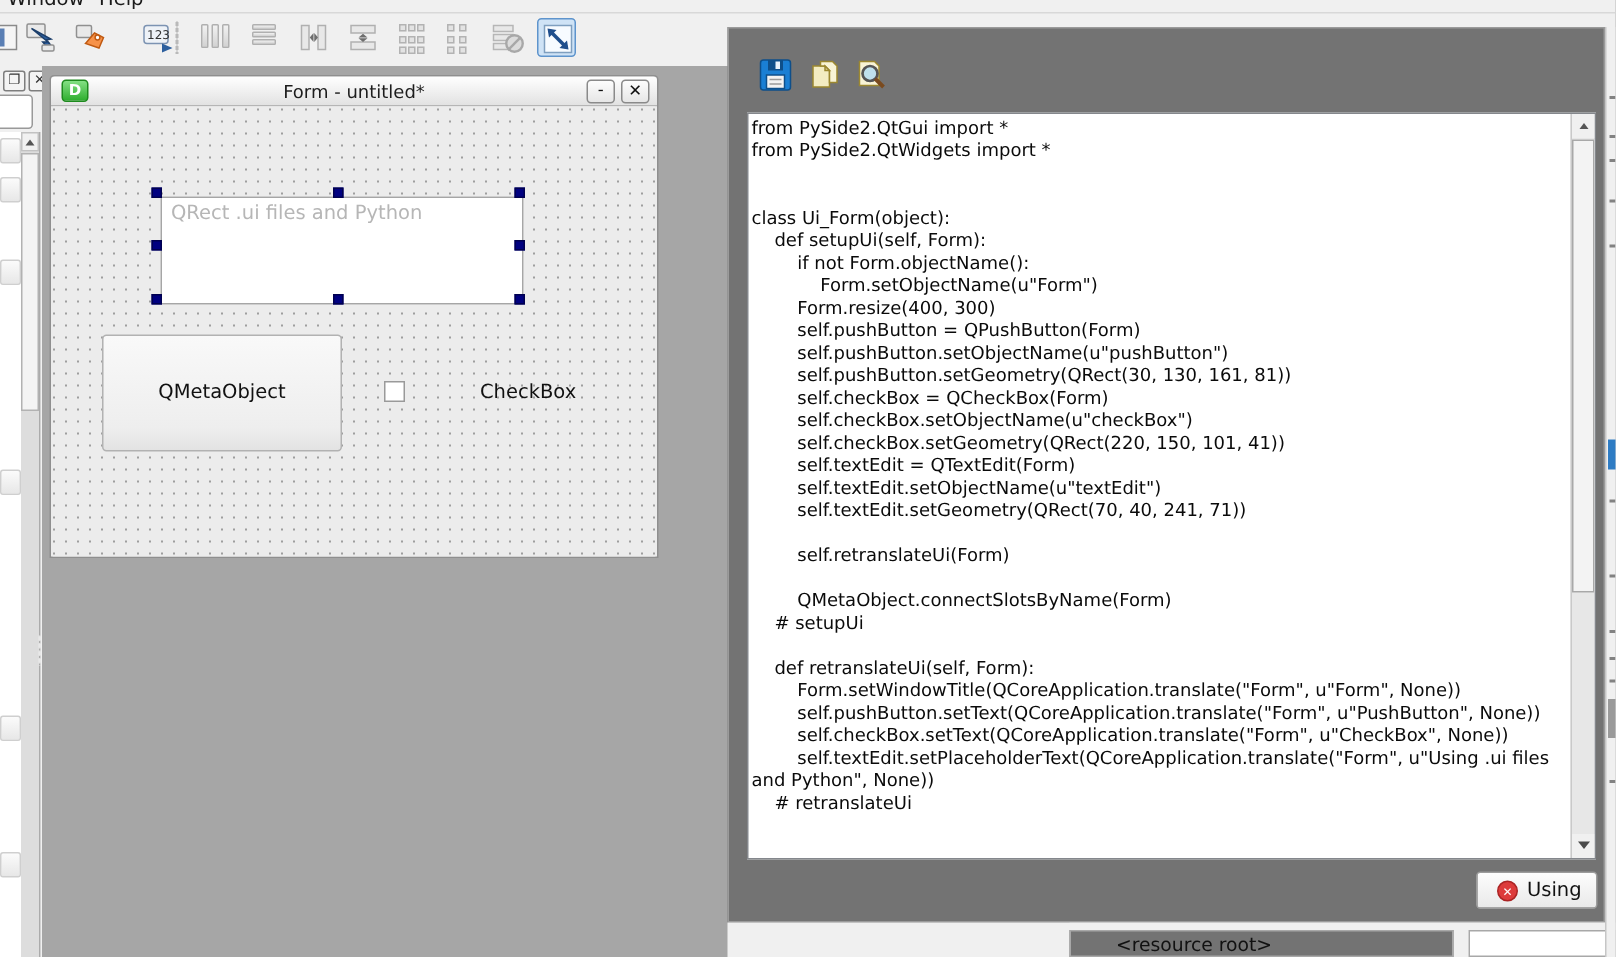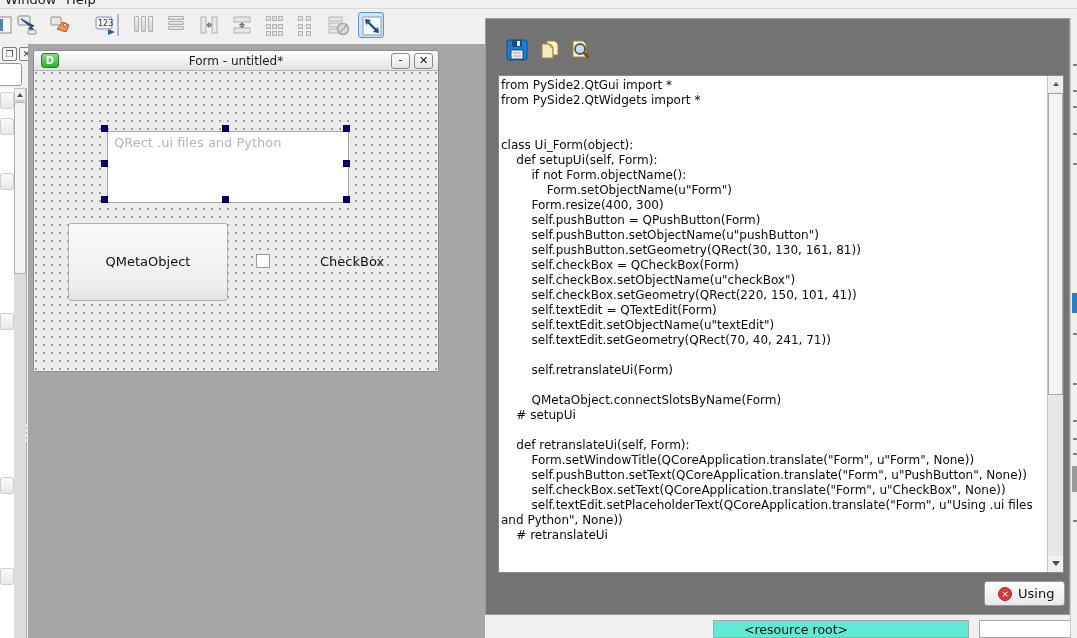--- a/index.html
+++ b/index.html
@@ -77,21 +77,21 @@
   .code-thumb { position:absolute; left:0; top:17px; width:15px; height:302px; background:#f3f3f3; border:1px solid #a8a8a8; }
   .close-btn { position:absolute; left:498px; top:562px; width:81px; height:25px; border:1px solid #9c9c9c; border-radius:3px;
                background:linear-gradient(#fdfdfd,#e9e9e9); }
   .close-red { position:absolute; left:13px; top:5px; width:14px; height:14px; border-radius:50%;
                background:#dd3b3b; border:1px solid #ab2424; color:#fff; font-size:8px; font-weight:bold;
                text-align:center; line-height:13px; }
   .close-text { position:absolute; left:33px; top:4px; font-size:13px; color:#111; }
 
   
   .bottom-area { left:485px; top:615px; width:592px; height:23px; background:#f0f0f0; }
-  .res-panel { left:713px; top:620px; width:256px; height:18px; background:#5eead4; border:1px solid #a8a8a8; }
+  .res-panel { left:713px; top:620px; width:256px; height:18px; background:#737373; border:1px solid #a8a8a8; }
   .res-label { position:absolute; left:30px; top:1px; font-size:12.5px; color:#111; }
   .misc-panel { left:979px; top:620px; width:98px; height:18px; background:#fff; border:1px solid #a8a8a8; }
   .right-sliver { left:1070px; top:18px; width:7px; height:620px; background:#f0f0f0; border-left:1px solid #c6c6c6; }
   .sliver-dash { position:absolute; left:2px; width:4px; height:2px; background:#828282; }
   .sliver-blue { position:absolute; left:1px; top:275px; width:6px; height:20px; background:#2e7cc4; }
   .sliver-gray { position:absolute; left:1px; top:448px; width:6px; height:26px; background:#9a9a9a; }
 
   .bars-v span { display:inline-block; width:5px; height:16px; margin:0 1px; background:linear-gradient(#f2f2f2,#d2d2d2);
                  border:1px solid #b0b0b0; border-radius:1px; }
   .bars-h span { display:block; width:16px; height:4px; margin:1px auto; background:linear-gradient(#f2f2f2,#d2d2d2);

